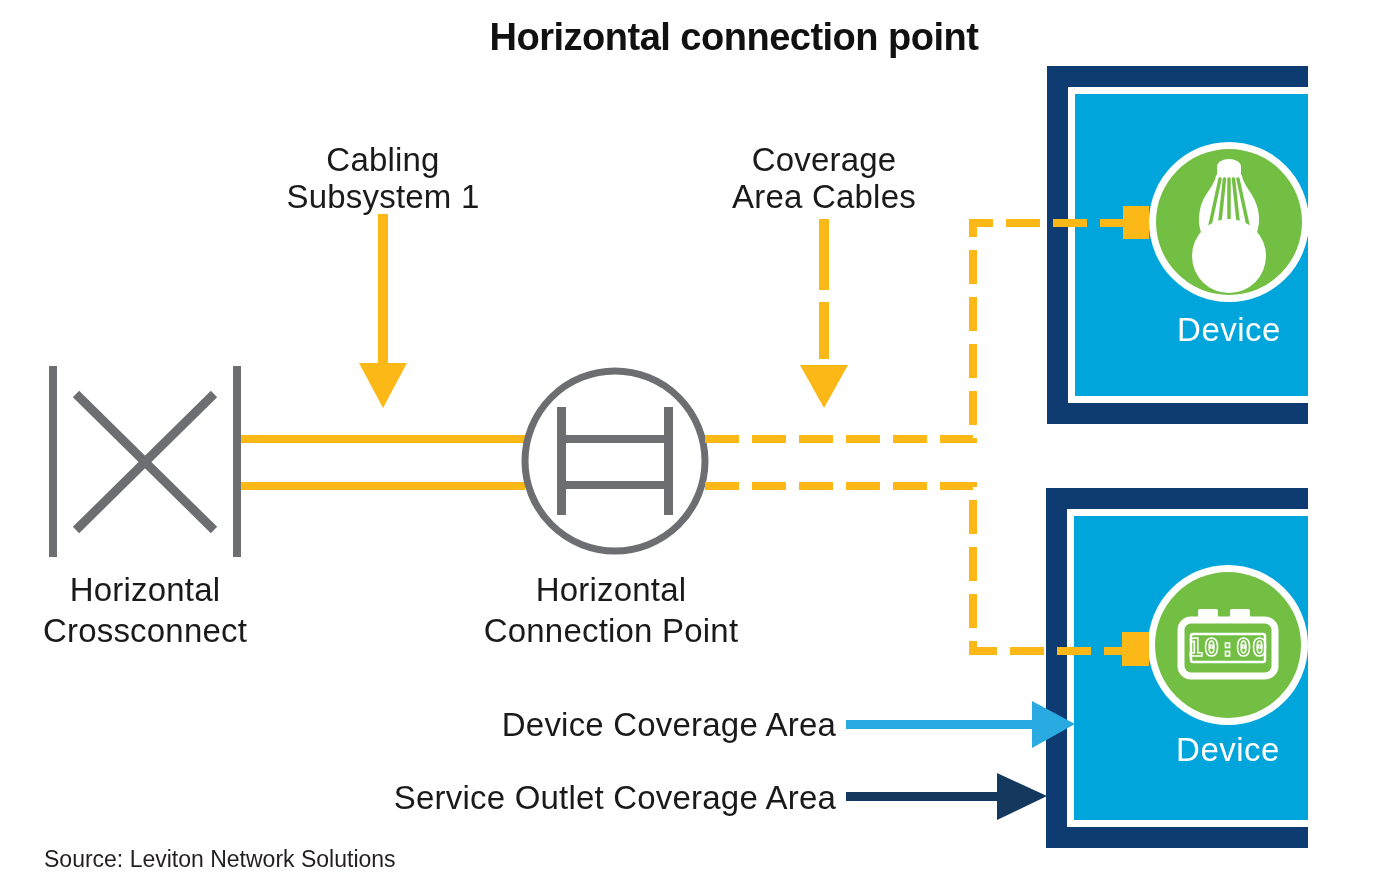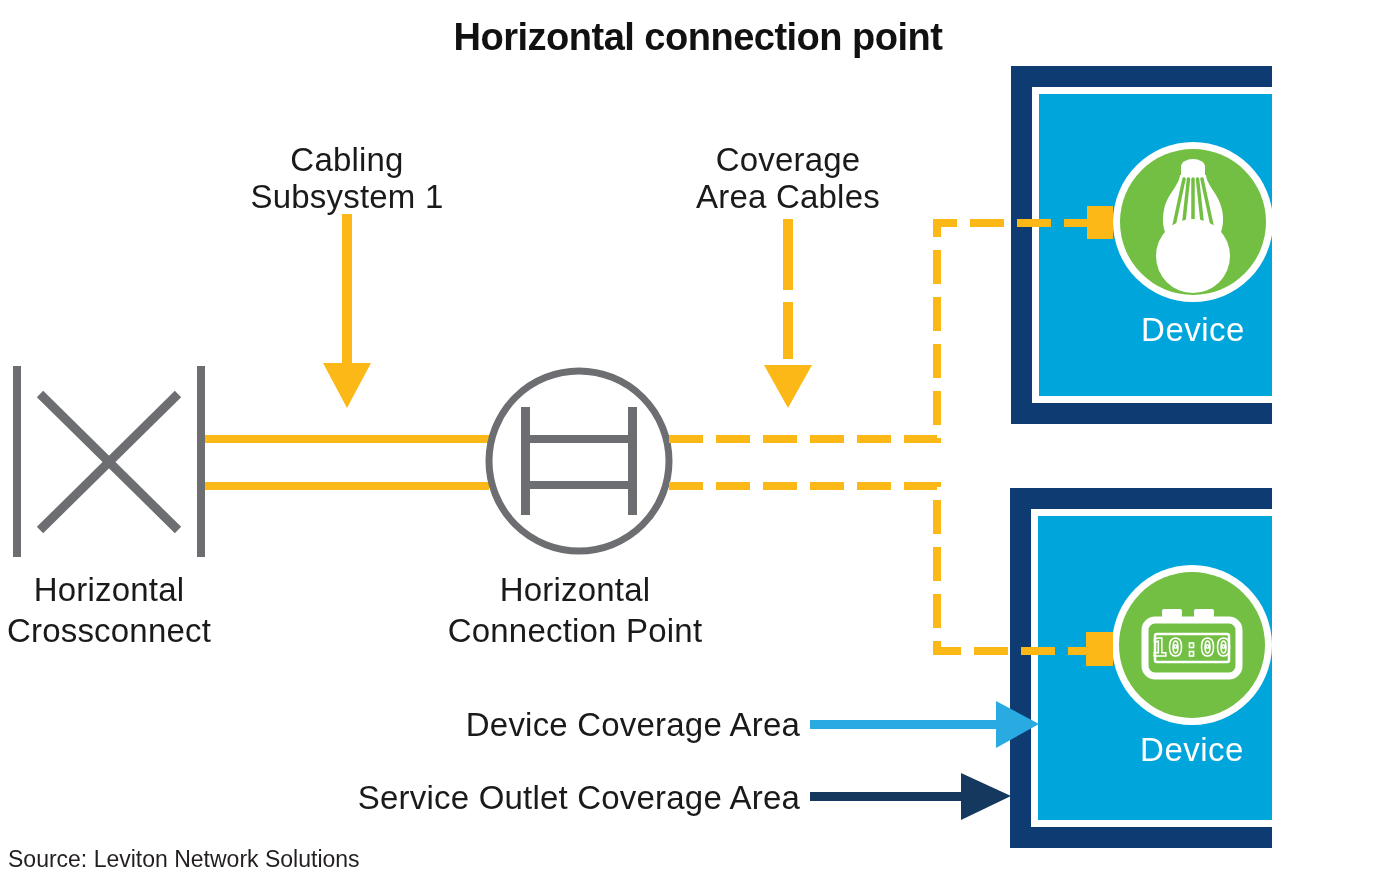--- a/index.html
+++ b/index.html
@@ -1,16 +1,16 @@
 <!DOCTYPE html>
 <html><head>
 <meta charset="utf-8">
 <style>
   html,body{margin:0;padding:0;background:#fff;}
-  .canvas{position:relative;width:1272px;height:879px;background:#ffffff;overflow:hidden;}
+  .canvas{position:relative;width:1272px;height:879px;background:#ffffff;overflow:hidden;margin-left:36px;}
   svg{display:block;}
   text{font-family:"Liberation Sans",sans-serif;}
   .title-text{font-size:38px;font-weight:bold;fill:#111111;letter-spacing:-0.5px;}
   .lbl{font-size:33px;fill:#1a1a1a;letter-spacing:0.2px;}
   .device-lbl{font-size:33px;fill:#ffffff;letter-spacing:0.5px;}
   .src-text{font-size:23px;fill:#231f20;}
   .clock-digits{font-family:"DejaVu Sans Mono",monospace;font-size:25px;font-weight:bold;
     fill:none;stroke:#ffffff;stroke-width:1.5;letter-spacing:1px;}
   .yellow-fill{fill:#FBB817;}
   .yellow-dash{stroke:#FBB817;stroke-width:8;fill:none;stroke-dasharray:34 13;}

